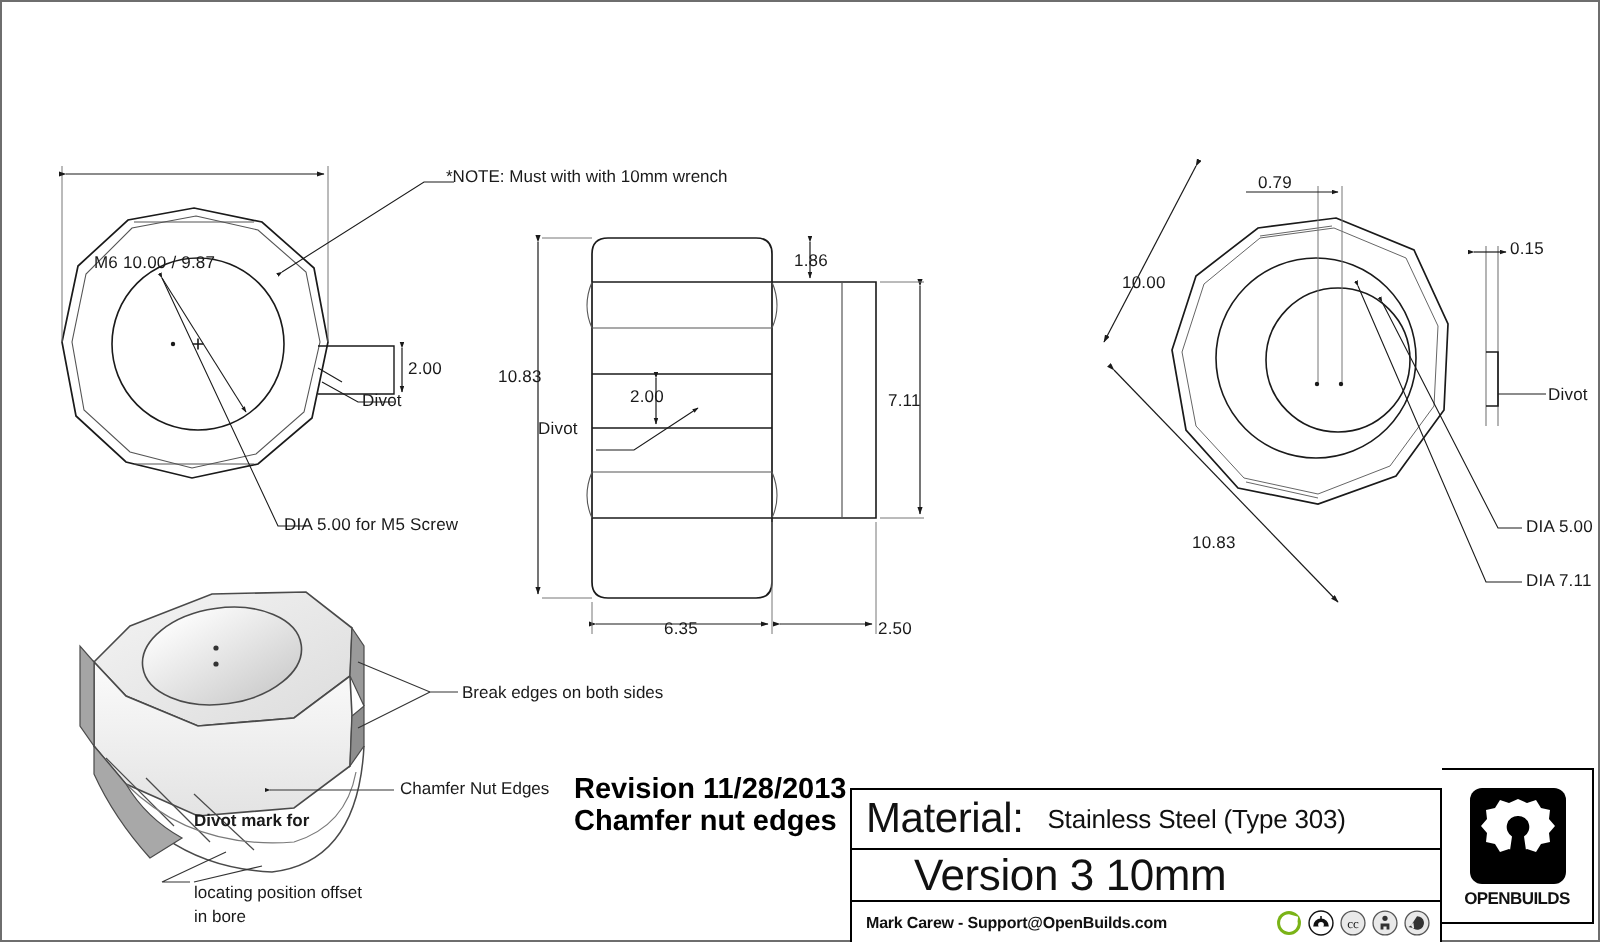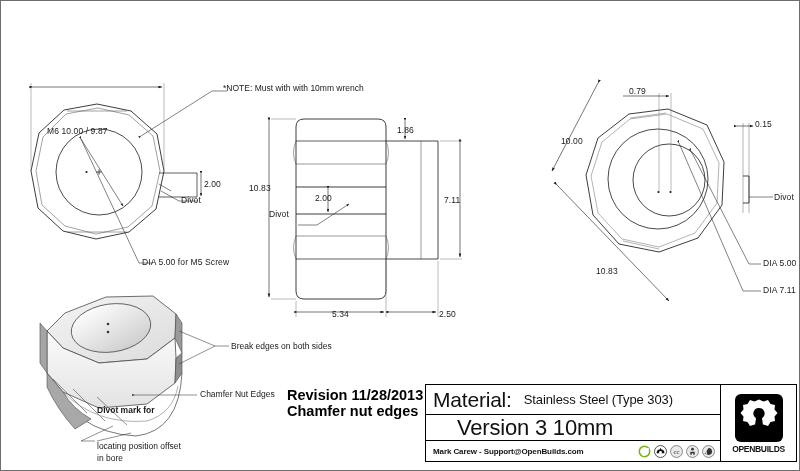--- a/index.html
+++ b/index.html
@@ -36,21 +36,21 @@
     font-family:"Liberation Sans", sans-serif;
     font-size:14.5px;
     font-weight:bold;
     color:#000;
     line-height:1.12;
     white-space:nowrap;
   }
   
   #titleblock{
     position:absolute;
-    left:424px;top:383px;
+    left:424px;top:393px;
     width:296px;height:78px;
     border:1.6px solid #000;
     box-sizing:border-box;
     background:#fff;
     display:flex;flex-direction:column;
   }
   .tb-row{
     display:flex;align-items:center;
     box-sizing:border-box;
     border-bottom:1.2px solid #000;
@@ -265,21 +265,21 @@
   <div class="dimtxt" style="left:248px;top:182px;">10.83</div>
 
   <div class="dimtxt" style="left:396px;top:124px;">1.86</div>
 
   <div class="dimtxt" style="left:443px;top:194px;">7.11</div>
 
   <div class="dimtxt" style="left:314px;top:192px;">2.00</div>
 
   <div class="dimtxt" style="left:268px;top:208px;">Divot</div>
 
-  <div class="dimtxt" style="left:331px;top:308px;">5.34</div>
+  <div class="dimtxt" style="left:331px;top:308px;">6.35</div>
 
   <div class="dimtxt" style="left:438px;top:308px;">2.50</div>
 
   <div class="dimtxt" style="left:628px;top:85px;">0.79</div>
 
   <div class="dimtxt" style="left:560px;top:135px;">10.00</div>
 
   <div class="dimtxt" style="left:595px;top:265px;">10.83</div>
 
   <div class="dimtxt" style="left:754px;top:118px;">0.15</div>

